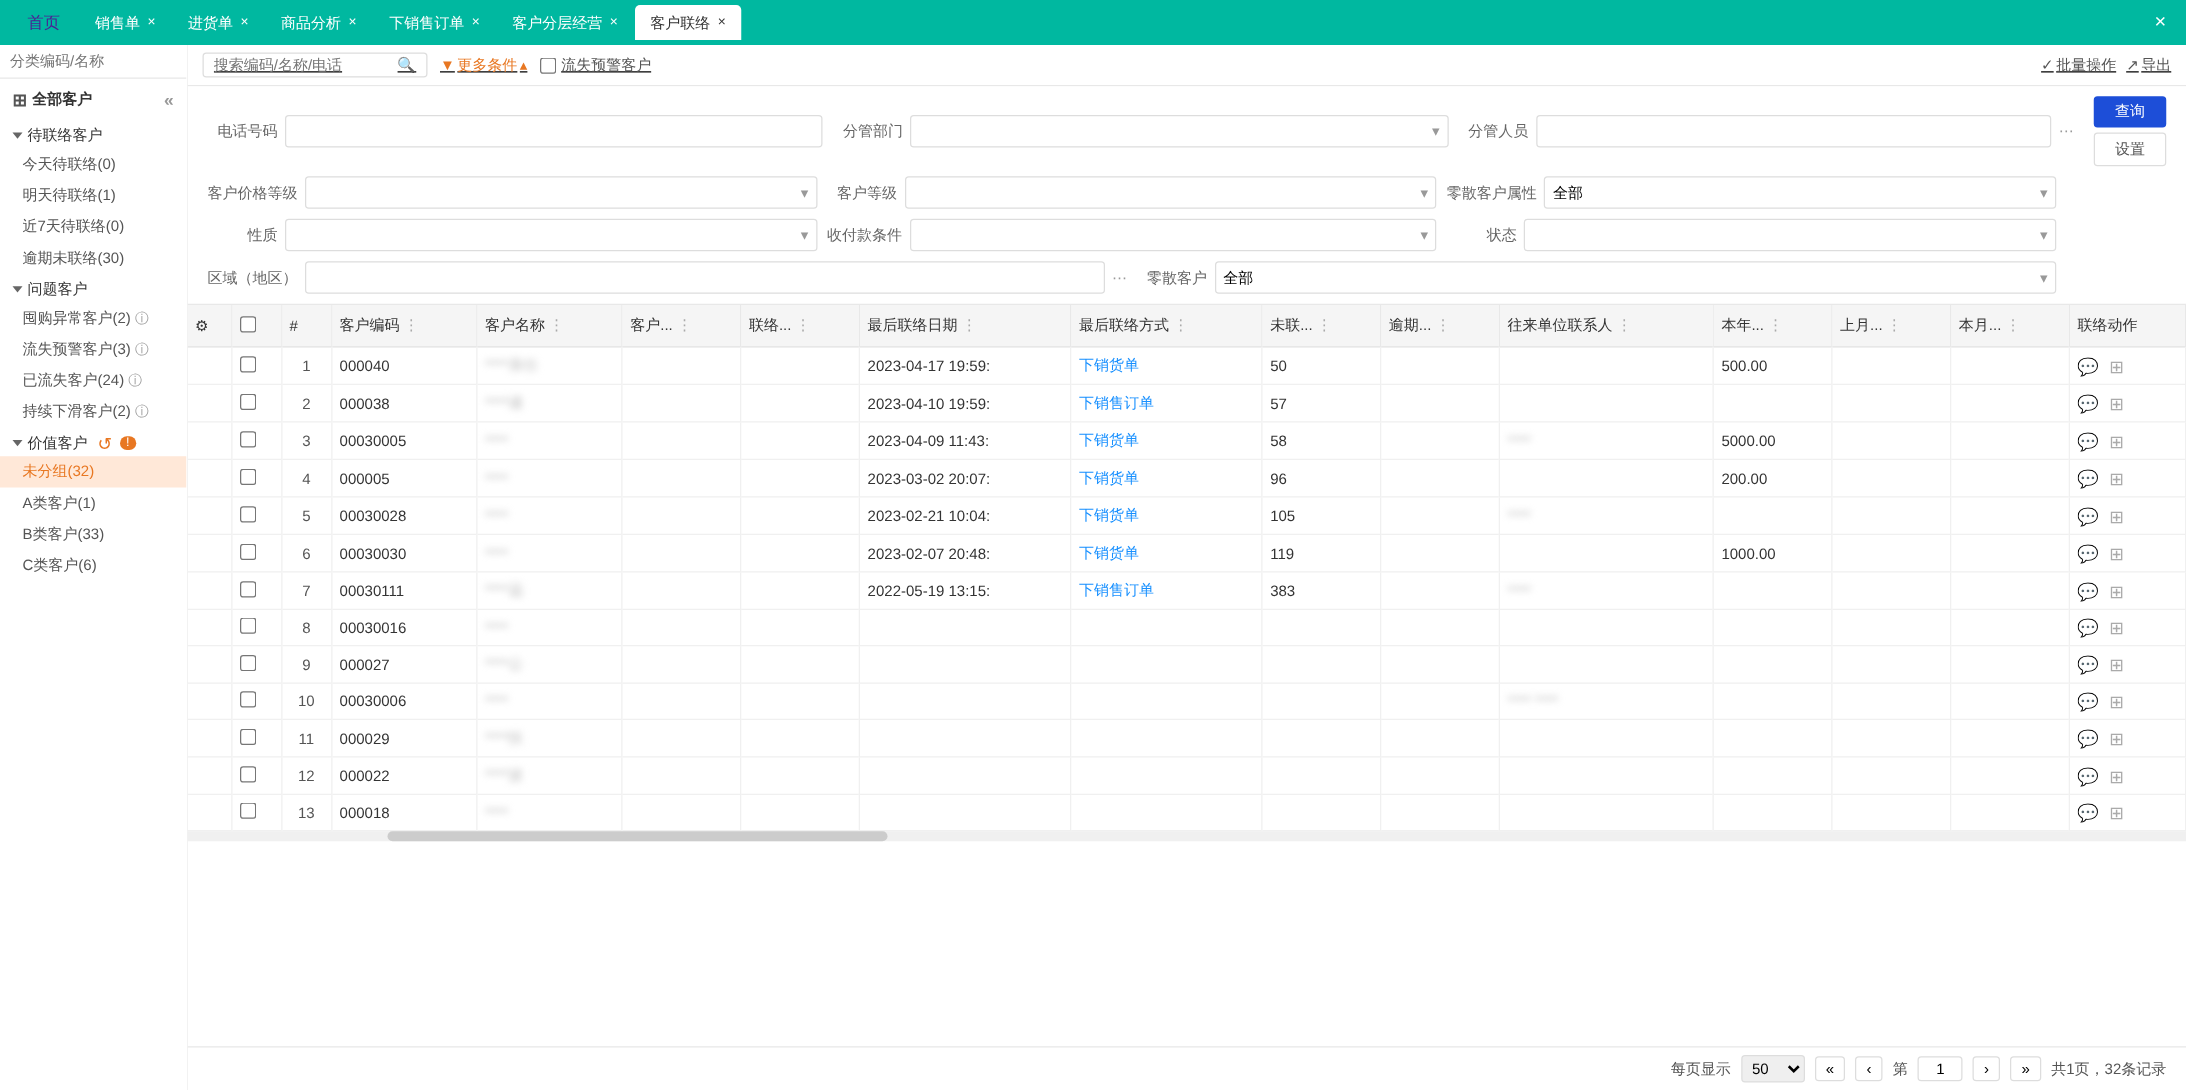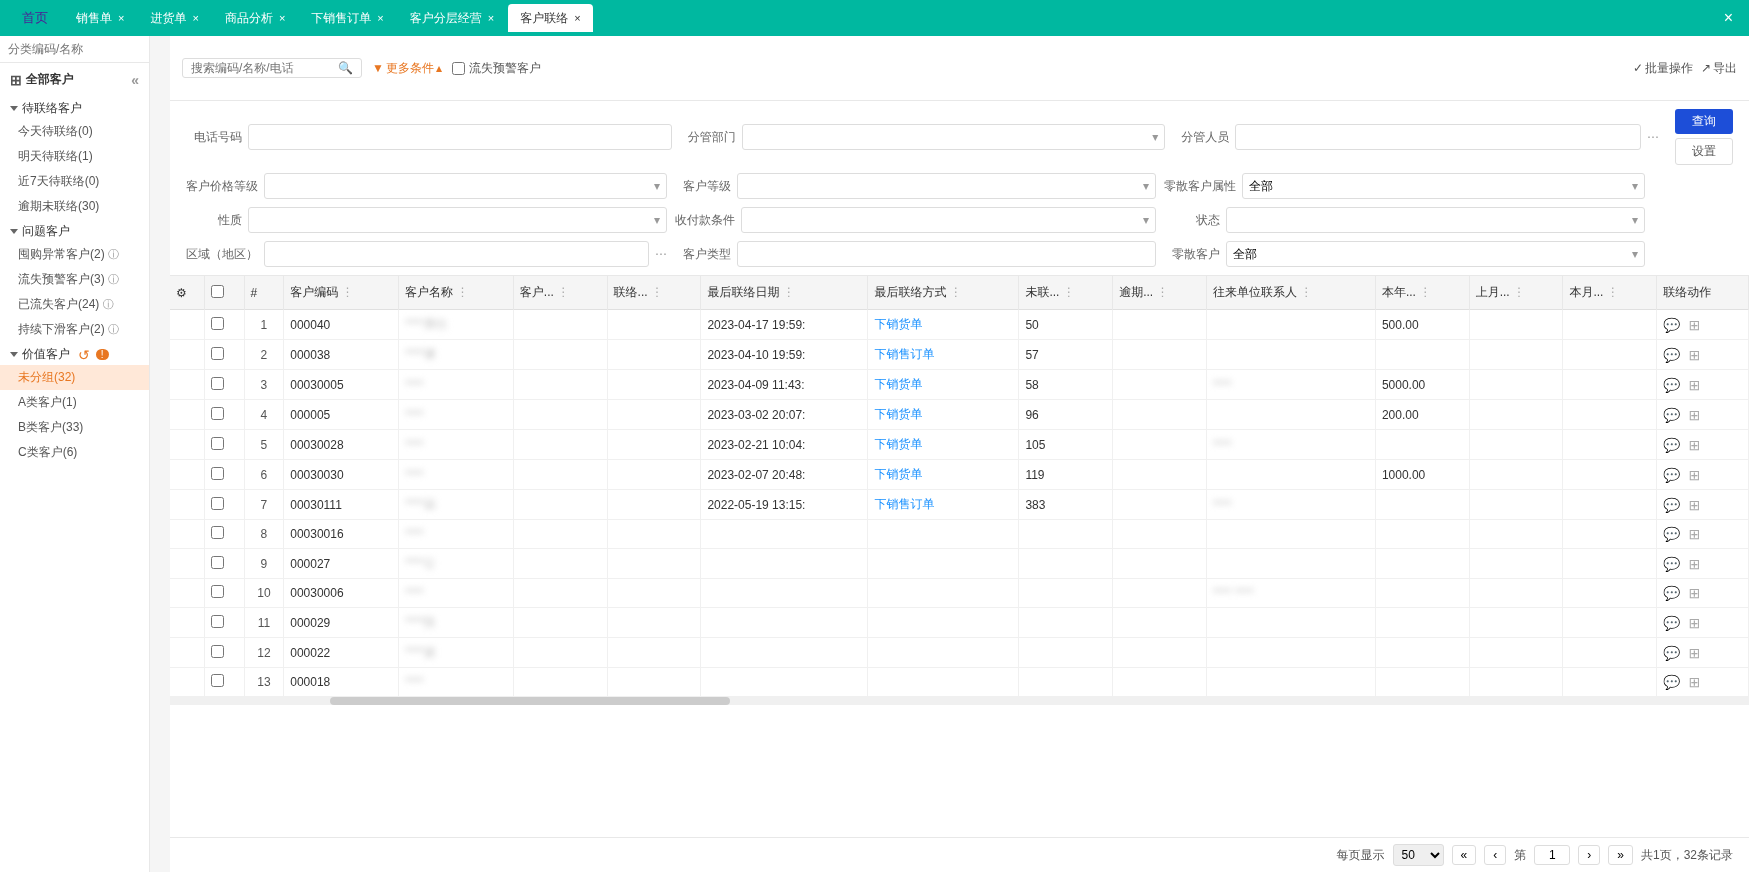--- a/index.html
+++ b/index.html
@@ -26,21 +26,21 @@
       font-size: 13px;
       gap: 6px;
       white-space: nowrap;
     }
     .nav-tab.active { background: white; color: #333; }
     .nav-tab .close-x { font-size: 11px; color: inherit; cursor: pointer; }
     .nav-home { padding: 0 14px; font-size: 13px; color: #4c1d95; cursor: pointer; }
     .close-window { margin-left: auto; color: white; cursor: pointer; font-size: 16px; padding: 0 8px; }
 
     
-    .main-layout { display: flex; height: calc(100vh - 36px); gap: 20px; }
+    .main-layout { display: flex; height: calc(100vh - 36px); }
 
     
     .sidebar {
       width: 150px;
       min-width: 150px;
       background: white;
       border-right: 1px solid #e8e8e8;
       overflow-y: auto;
       display: flex;
       flex-direction: column;
@@ -87,24 +87,25 @@
     .sidebar-item.active { background: #ffe8d8; color: #e87722; }
     .triangle-down { display: inline-block; width: 0; height: 0; border-left: 4px solid transparent; border-right: 4px solid transparent; border-top: 5px solid #666; }
 
     
     .content-area { flex: 1; display: flex; flex-direction: column; overflow: hidden; }
 
     
     .filter-bar {
       background: white;
       border-bottom: 1px solid #e8e8e8;
-      padding: 22px 12px;
+      padding: 6px 12px;
       display: flex;
       align-items: center;
       gap: 10px;
+      text-decoration: underline;
     }
     .filter-search-box {
       display: flex;
       align-items: center;
       border: 1px solid #ddd;
       border-radius: 3px;
       padding: 2px 8px;
       gap: 4px;
       width: 180px;
     }
@@ -428,24 +429,20 @@
         <div style="width:80px;"></div>
       </div>
 
       <div class="filter-row">
         <div class="filter-field">
           <span class="filter-label">区域（地区）</span>
           <input class="filter-input" type="text" style="flex: 1 1 0%;">
           <span class="filter-dots">⋯</span>
         </div>
         <div class="filter-field">
-          <span class="filter-label">客户类型</span>
-          <input class="filter-input" type="text" style="">
-        </div>
-        <div class="filter-field">
           <span class="filter-label">零散客户</span>
           <div class="filter-select">
             <span>全部</span>
             <span class="arrow">▾</span>
           </div>
         </div>
         <div style="width:80px;"></div>
       </div>
     </div>
 

